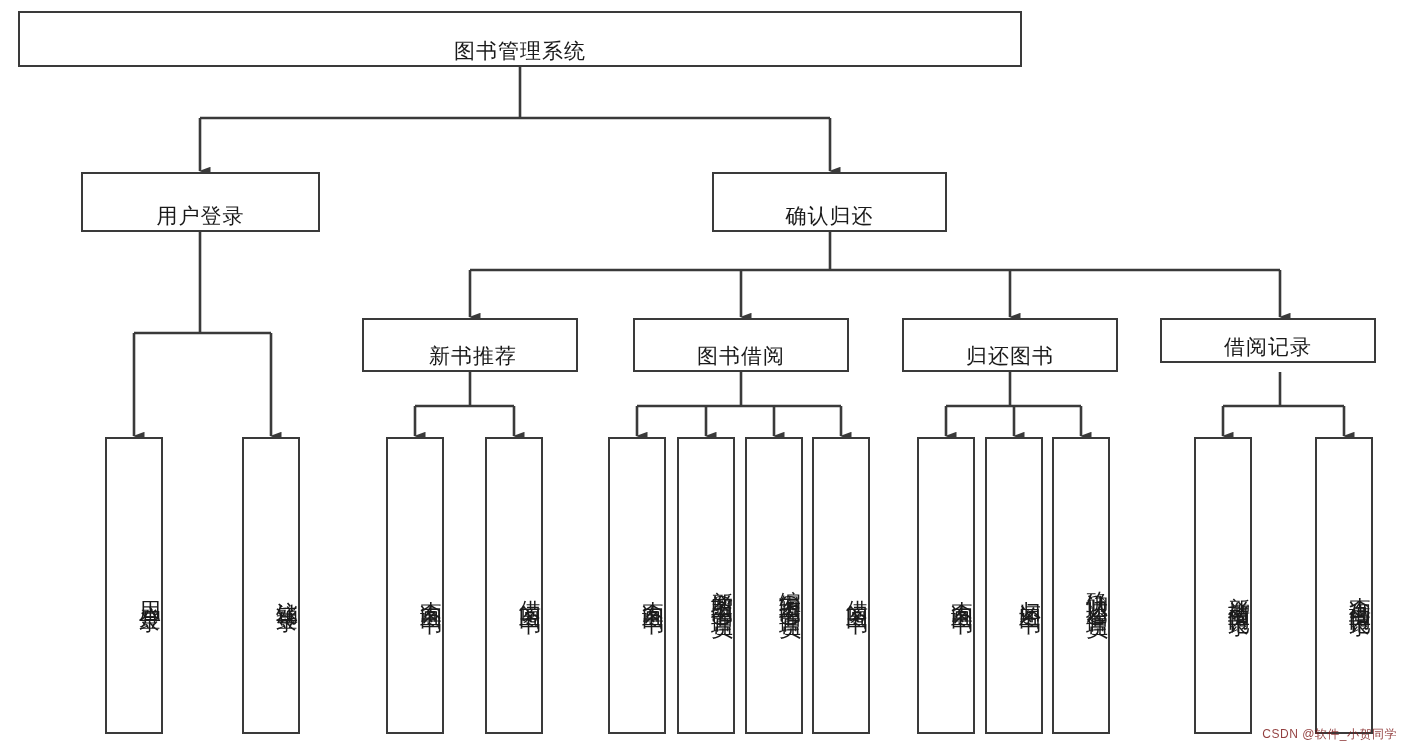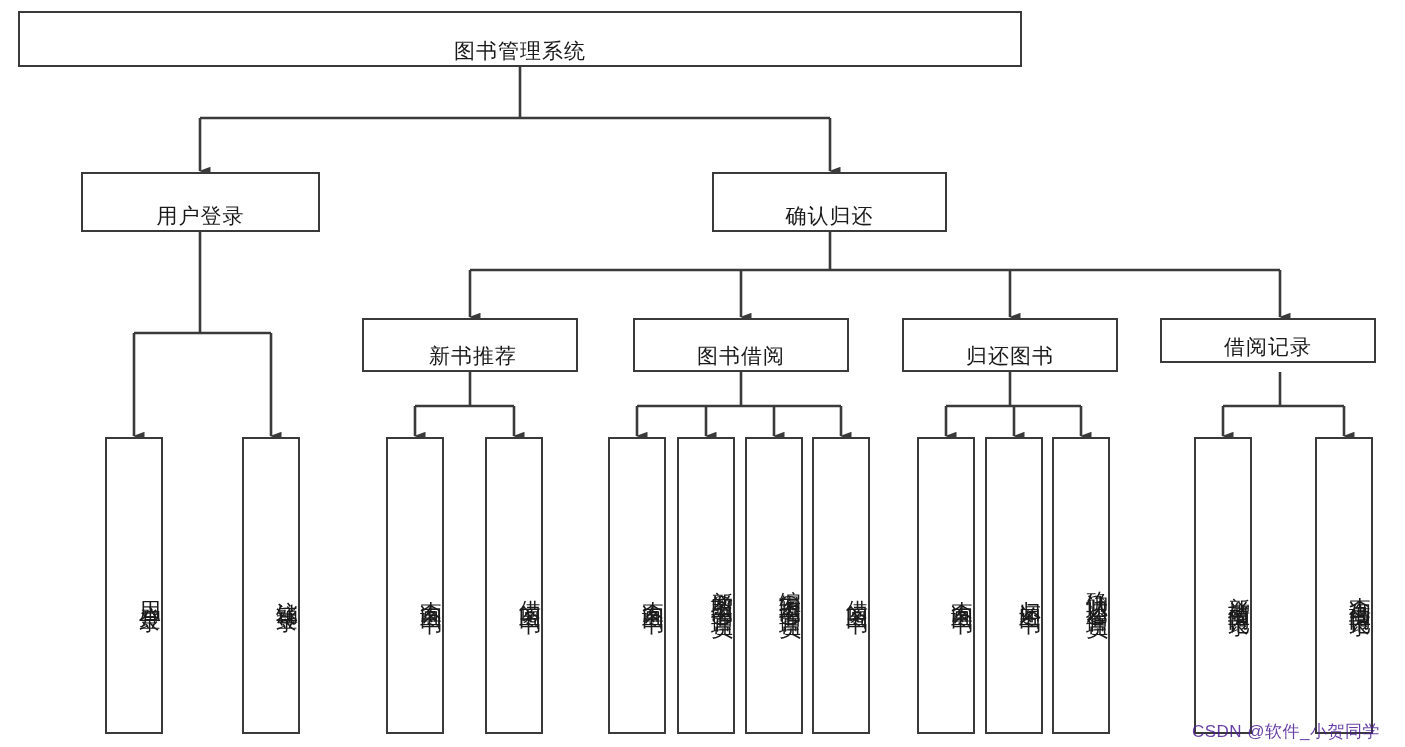--- a/index.html
+++ b/index.html
@@ -53,24 +53,24 @@
   }
   .node-label {
     display: block;
     white-space: nowrap;
   }
   .node-box.vertical .node-label {
     text-align: left;
   }
   #watermark {
     position: absolute;
-    right: 25px;
+    right: 8px;
     bottom: 4px;
-    font-size: 17px;
-    color: #4c1d95;
+    font-size: 12px;
+    color: #7f1d1d;
     opacity: 0.85;
     white-space: nowrap;
     letter-spacing: 0.5px;
   }
 </style>
 </head>
 <body>
 
 <div id="diagram-root">
 

